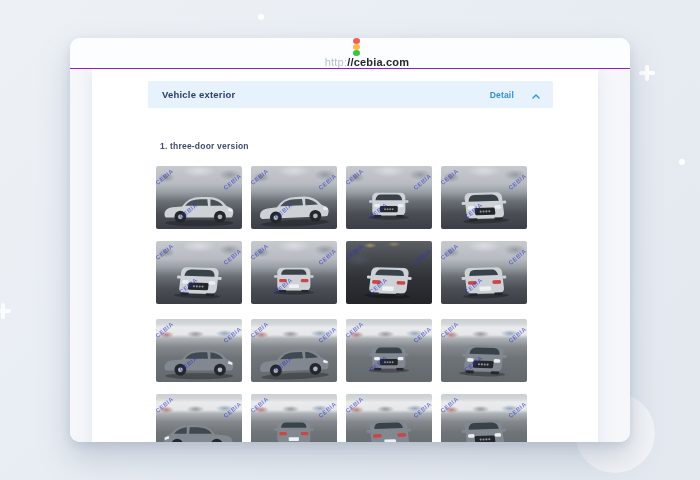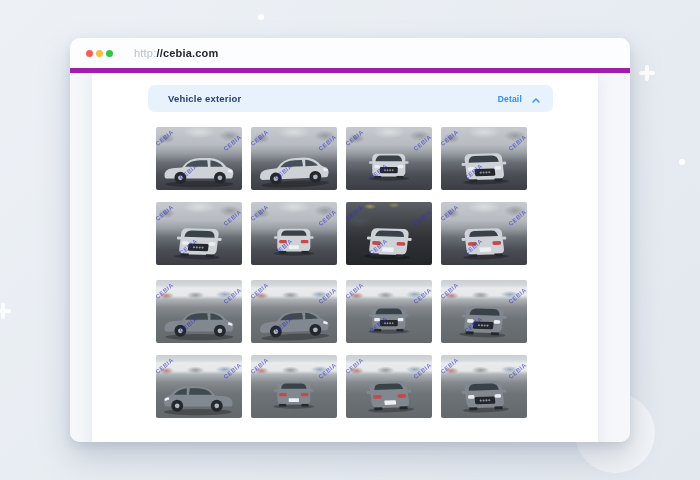--- a/index.html
+++ b/index.html
@@ -13,33 +13,33 @@
   .deco-circle{position:absolute;left:575px;top:393px;width:80px;height:80px;border-radius:50%;background:rgba(255,255,255,.5);}
   .deco-plus{position:absolute;width:16px;height:16px;}
   .deco-plus::before,.deco-plus::after{content:"";position:absolute;background:#fff;border-radius:2px;}
   .deco-plus::before{left:6px;top:0;width:4px;height:16px;}
   .deco-plus::after{left:0;top:6px;width:16px;height:4px;}
   .plus-a{left:639px;top:65px;}
   .plus-b{left:-5px;top:303px;opacity:.85;}
 
   
   .window{position:absolute;left:70px;top:38px;width:560px;height:404px;background:#fff;border-radius:10px;box-shadow:0 16px 32px rgba(100,115,140,.28),0 4px 10px rgba(100,115,140,.16);overflow:hidden;}
-  .topbar{height:30px;display:flex;align-items:center;background:#fcfdfe;border-bottom:5px solid #a21caf;padding-left:16px;}
+  .topbar{height:30px;display:flex;align-items:center;background:#fcfdfe;border-bottom:1px solid #a21caf;padding-left:16px;flex-direction:column;}
   .tl-dot{width:7px;height:7px;border-radius:50%;margin-right:3px;cursor:pointer;}
   .address{margin-left:18px;font-size:11px;letter-spacing:.2px;cursor:text;}
   .addr-scheme{color:#b8c1cb;font-weight:400;}
   .addr-host{color:#23272f;font-weight:700;}
 
   
   .viewport{position:relative;height:373px;background:#f5f7fa;overflow:hidden;}
   .sheet{position:absolute;left:22px;top:0;width:506px;height:560px;background:#fff;box-shadow:0 2px 16px rgba(140,155,175,.18);}
 
-  .panel-header{margin:12px 45px 0 56px;height:27px;background:#e8f2fd;border-radius:7px;display:flex;align-items:center;justify-content:space-between;padding:0 13px 0 20px;}
+  .panel-header{margin:12px 45px 0 56px;height:27px;background:#e8f2fd;border-radius:1px;display:flex;align-items:center;justify-content:space-between;padding:0 13px 0 14px;}
   .panel-title{font-size:9.5px;font-weight:700;color:#274072;letter-spacing:.2px;}
-  .detail-btn{display:flex;align-items:center;gap:10px;background:none;border:none;padding:0;cursor:pointer;font-family:inherit;}
+  .detail-btn{display:flex;align-items:center;gap:18px;background:none;border:none;padding:0;cursor:pointer;font-family:inherit;}
   .detail-label{font-size:8.5px;font-weight:700;color:#2e8fe8;letter-spacing:.2px;}
 
   .section-label{margin:0 0 0 68px;font-size:8.5px;font-weight:700;color:#3e4d6b;letter-spacing:.2px;}
   .label-1{margin-top:33px;}
   .label-2{margin-top:15px;}
   .grid{margin-left:64px;margin-top:15px;display:grid;grid-template-columns:repeat(4,86px);column-gap:9px;row-gap:12px;}
 
   
   .thumb{position:relative;width:86px;height:63px;border-radius:2px;overflow:hidden;cursor:pointer;}
   .s-show{background:
@@ -146,20 +146,21 @@
           <button class="detail-btn">
             <span class="detail-label">Detail</span>
             <span>
               <svg width="8" height="5" viewBox="0 0 8 5">
                   <path d="M1 4 L4 1 L7 4" stroke="#2e8fe8" stroke-width="1.4" fill="none" stroke-linecap="round" stroke-linejoin="round"></path>
                 </svg>
             </span>
           </button>
         </div>
 
+        <p class="section-label label-1">1. three-door version</p>
         <div class="grid" style="color: rgb(206, 210, 215);">
   <div class="thumb s-show v-side f-right">
     <svg class="car">
                 <use href="#car-side"></use>
               </svg>
     <span class="wm wm1">CEBIA</span>
     <span class="wm wm2">CEBIA</span>
     <span class="wm wm3">CEBIA</span>
   </div>
 

